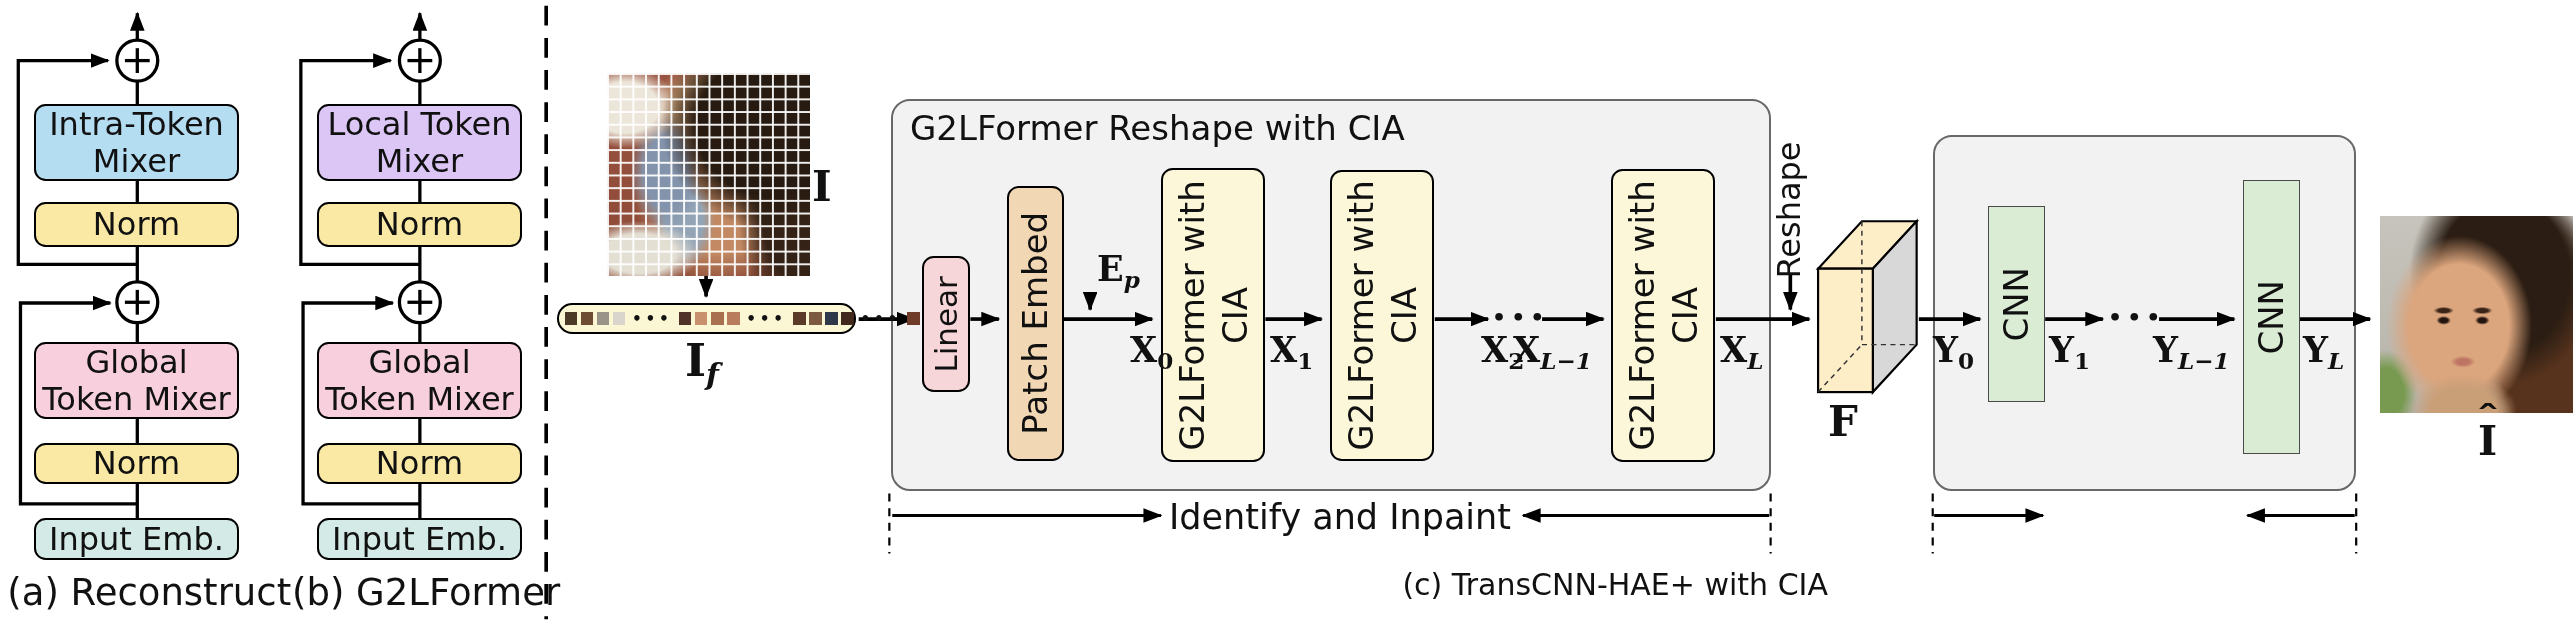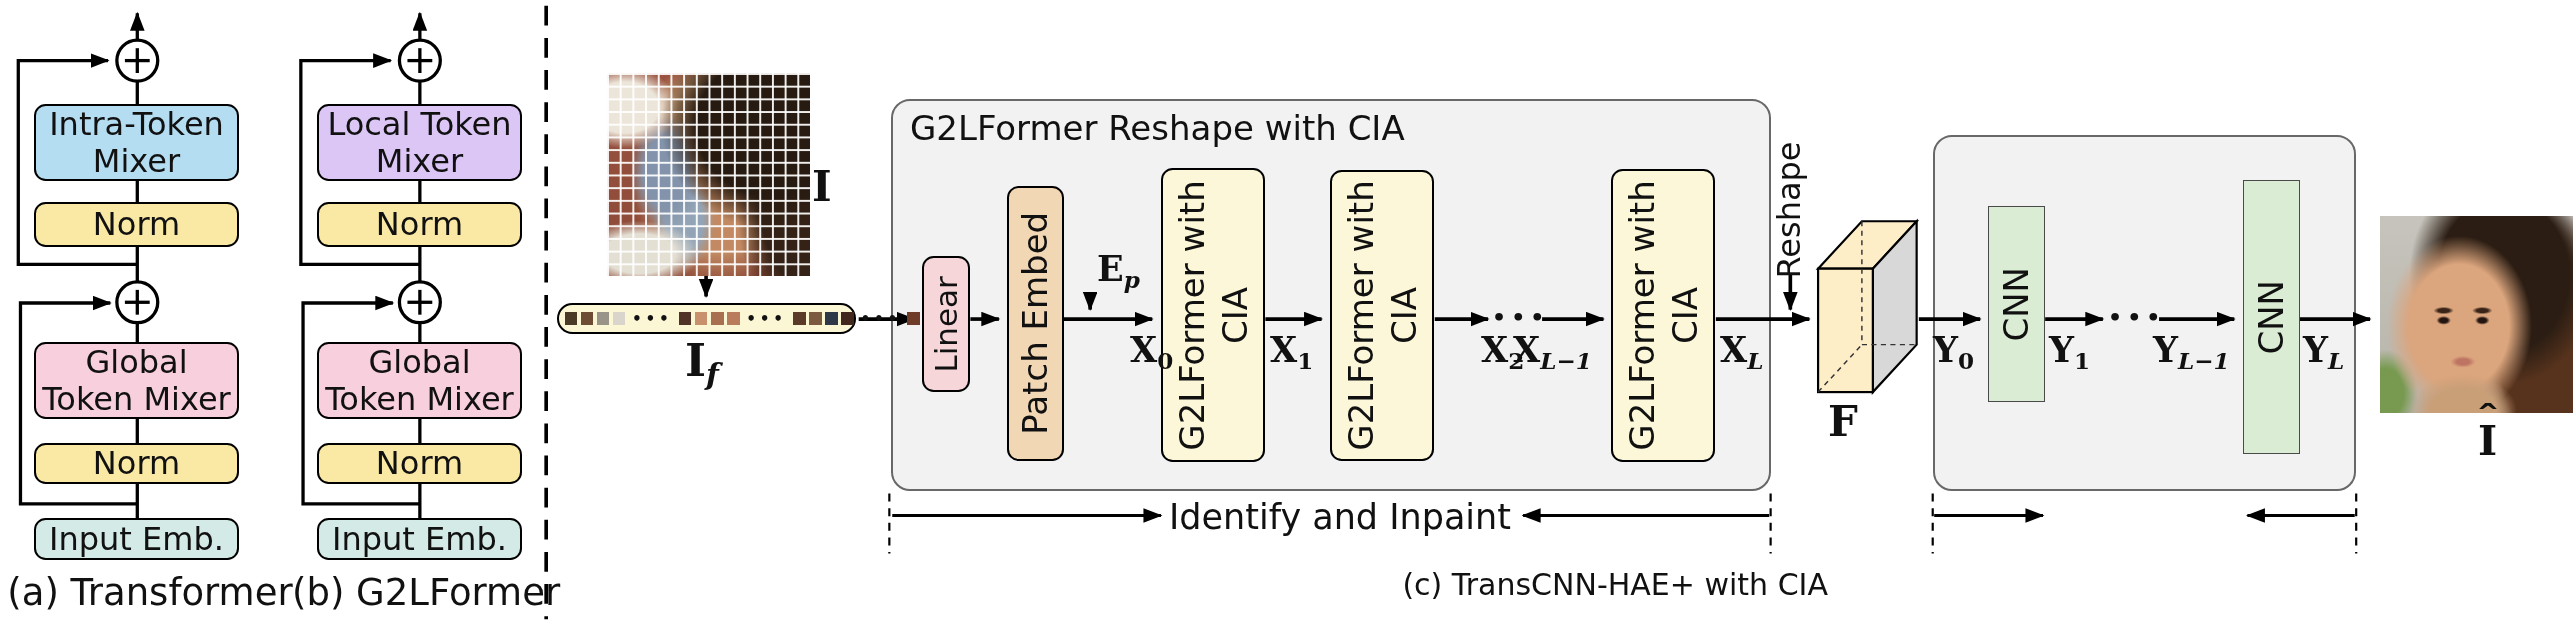--- a/index.html
+++ b/index.html
@@ -172,21 +172,21 @@
   <div class="block" style="left: 34px; top: 342px; width: 205px; height: 77px; background: rgb(248, 207, 221);">
     <span>Global</span>
     <span>Token Mixer</span>
   </div>
   <div class="block" style="left: 34px; top: 443px; width: 205px; height: 41px; background: rgb(250, 233, 164);">
     <span>Norm</span>
   </div>
   <div class="block" style="left: 34px; top: 518px; width: 205px; height: 42px; background: rgb(212, 234, 230);">
     <span>Input Emb.</span>
   </div>
-  <div class="caption" style="left:7.3px;top:571px;width:263px;">(a) Transformer</div>
+  <div class="caption" style="left:7.3px;top:571px;width:263px;">(a) Reconstruct</div>
 
   <div class="block" style="left: 317px; top: 104px; width: 205px; height: 77px; background: rgb(220, 198, 246);">
     <span>Local Token</span>
     <span>Mixer</span>
   </div>
   <div class="block" style="left: 317px; top: 202px; width: 205px; height: 45px; background: rgb(250, 233, 164);">
     <span>Norm</span>
   </div>
   <div class="block" style="left: 317px; top: 342px; width: 205px; height: 77px; background: rgb(248, 207, 221);">
     <span>Global</span>

